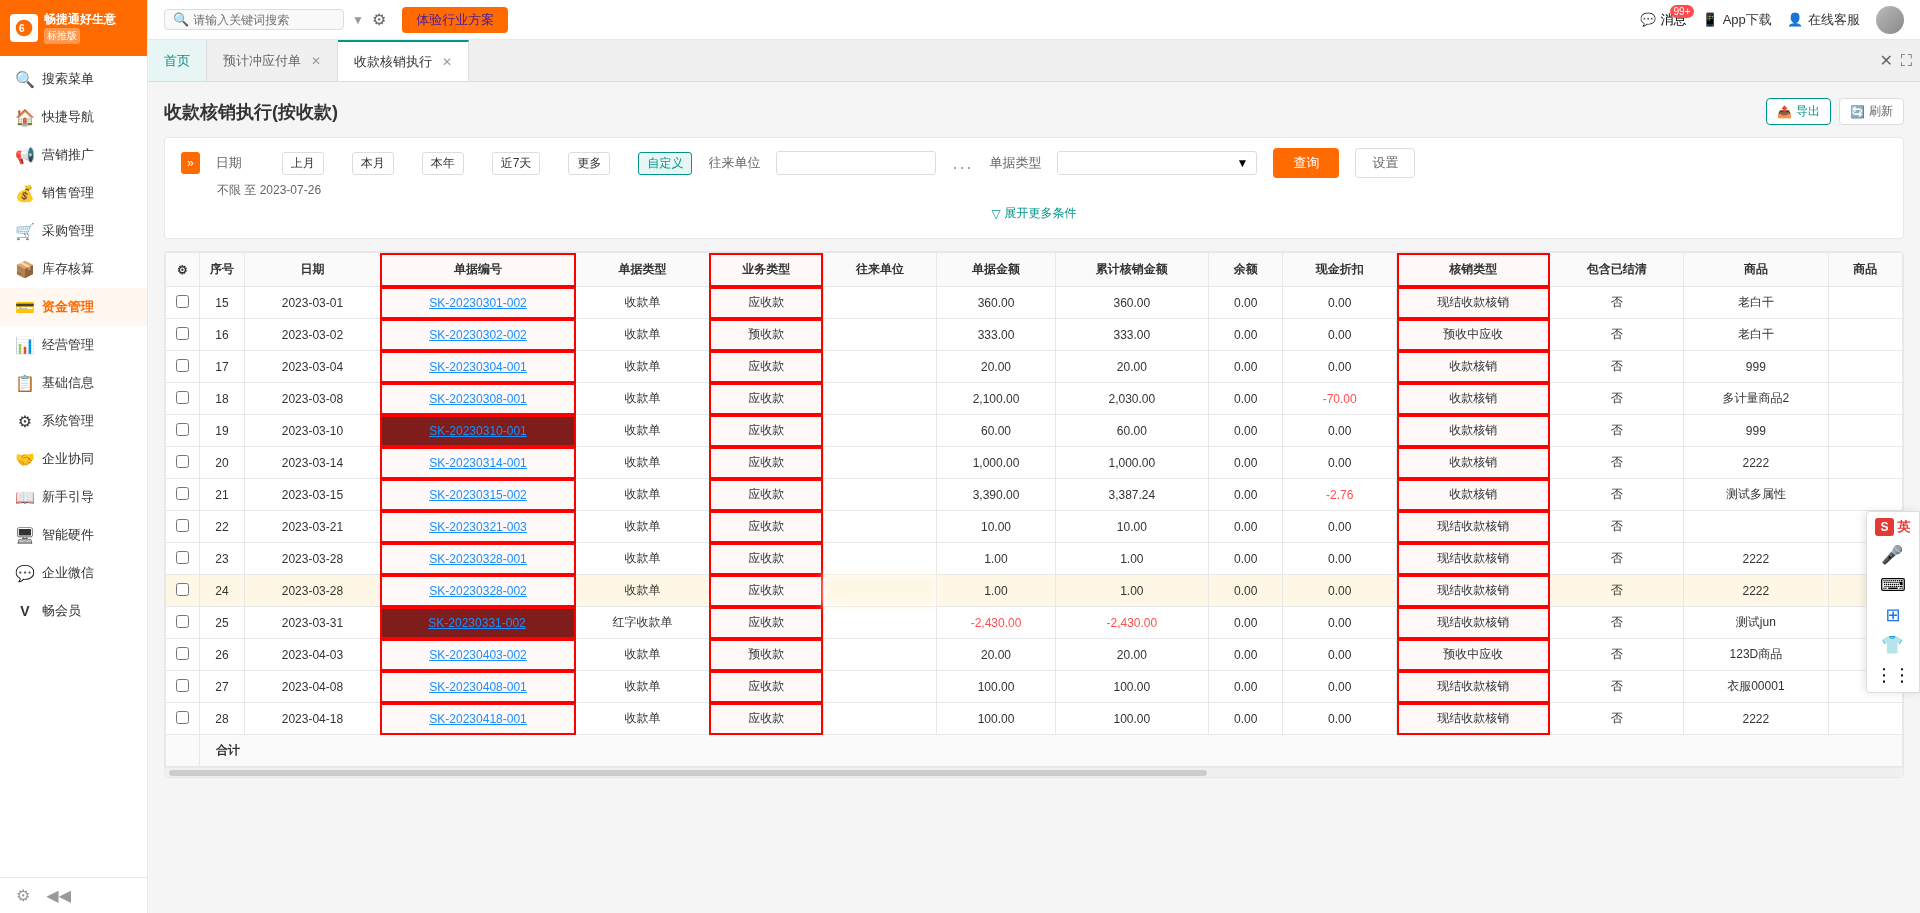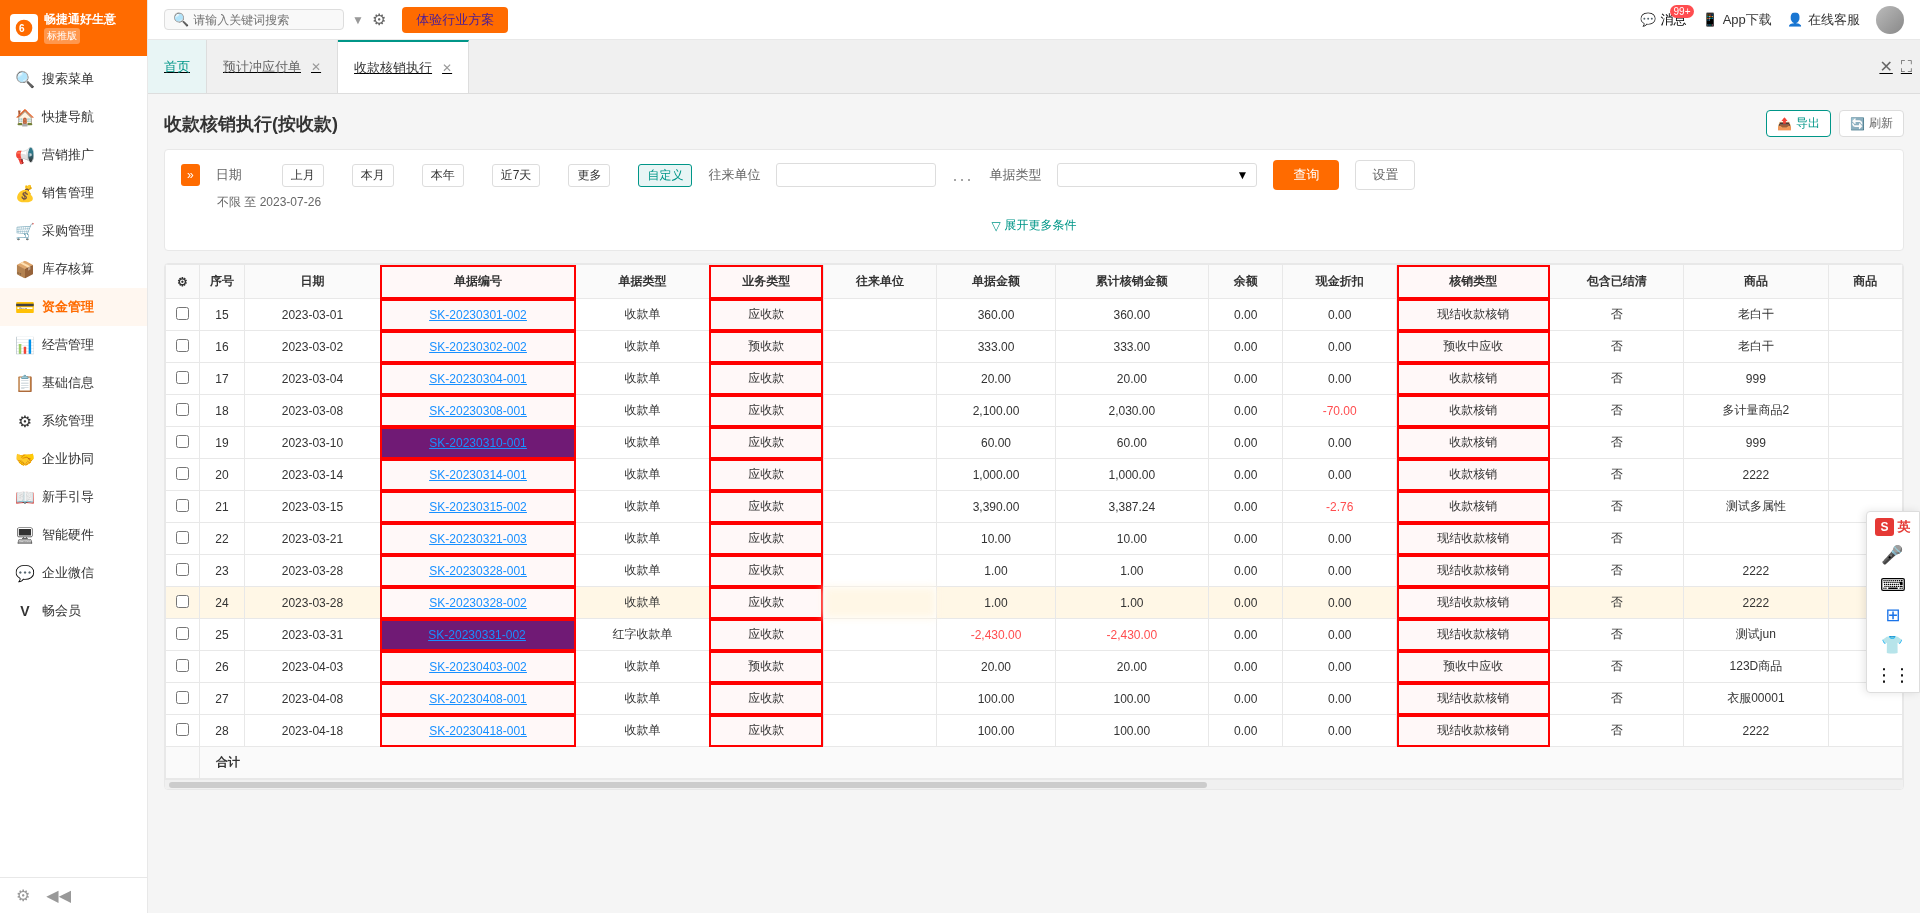--- a/index.html
+++ b/index.html
@@ -28,21 +28,21 @@
     .topbar-input { border: none; background: transparent; outline: none; font-size: 12px; width: 120px; color: #999; }
     .topbar-btn-solution { background: #ff6b00; color: #4c1d95; border: none; border-radius: 4px; padding: 4px 14px; font-size: 13px; cursor: pointer; margin-left: 8px; }
     .topbar-right { margin-left: auto; display: flex; align-items: center; gap: 16px; }
     .topbar-msg { display: flex; align-items: center; gap: 4px; cursor: pointer; position: relative; }
     .badge { background: #ff4d4f; color: #fff; border-radius: 10px; font-size: 10px; padding: 1px 4px; position: absolute; top: -6px; right: -8px; }
     .topbar-app { display: flex; align-items: center; gap: 4px; cursor: pointer; font-size: 13px; color: #333; }
     .topbar-service { display: flex; align-items: center; gap: 4px; cursor: pointer; font-size: 13px; color: #333; }
     .topbar-avatar { width: 28px; height: 28px; background: #ccc; border-radius: 50%; }
 
     
-    .tabs { background: #f0f0f0; display: flex; align-items: center; border-bottom: 1px solid #ddd; height: 54px; text-decoration: underline; }
+    .tabs { background: #f0f0f0; display: flex; align-items: center; border-bottom: 1px solid #ddd; height: 42px; }
     .tab { display: flex; align-items: center; padding: 0 16px; height: 100%; cursor: pointer; font-size: 13px; color: #666; border-right: 1px solid #ddd; gap: 6px; }
     .tab.home { background: #e8f5f5; color: #009688; }
     .tab.active { background: #fff; color: #333; border-top: 2px solid #009688; }
     .tab-close { font-size: 12px; color: #999; margin-left: 4px; cursor: pointer; }
     .tabs-right { margin-left: auto; display: flex; align-items: center; padding: 0 8px; gap: 8px; }
     .tabs-right span { font-size: 16px; cursor: pointer; color: #666; }
 
     
     .content { flex: 1; overflow-y: auto; padding: 16px; background: #f5f5f5; }
     .page-title { font-size: 18px; font-weight: bold; color: #333; margin-bottom: 12px; display: flex; align-items: center; justify-content: space-between; }
@@ -356,21 +356,21 @@
               <td class="negative">-70.00</td>
               <td style="outline: red solid 2px; outline-offset: -2px; background: rgb(255, 248, 248);">收款核销</td>
               <td>否</td>
               <td>多计量商品2</td>
               <td></td>
             </tr>
             <tr>
               <td><input type="checkbox" style=""></td>
               <td>19</td>
               <td>2023-03-10</td>
-              <td class="link" style="outline: red solid 2px; outline-offset: -2px; background: #701a75;"><a style="color: rgb(24, 144, 255); text-decoration: underline; cursor: pointer;">SK-20230310-001</a></td>
+              <td class="link" style="outline: red solid 2px; outline-offset: -2px; background: #7f1d1d;"><a style="color: rgb(24, 144, 255); text-decoration: underline; cursor: pointer;">SK-20230310-001</a></td>
               <td>收款单</td>
               <td style="outline: red solid 2px; outline-offset: -2px; background: rgb(255, 248, 248);">应收款</td>
               <td style="filter: blur(4px); user-select: none;"></td>
               <td>60.00</td>
               <td>60.00</td>
               <td>0.00</td>
               <td>0.00</td>
               <td style="outline: red solid 2px; outline-offset: -2px; background: rgb(255, 248, 248);">收款核销</td>
               <td>否</td>
               <td>999</td>
@@ -458,21 +458,21 @@
               <td>0.00</td>
               <td style="outline: red solid 2px; outline-offset: -2px; background: rgb(255, 248, 248);">现结收款核销</td>
               <td>否</td>
               <td>2222</td>
               <td></td>
             </tr>
             <tr>
               <td><input type="checkbox" style=""></td>
               <td>25</td>
               <td>2023-03-31</td>
-              <td class="link" style="outline: red solid 2px; outline-offset: -2px; background: #701a75; padding-left: 8px;"><a style="color: rgb(24, 144, 255); text-decoration: underline; cursor: pointer;">SK-20230331-002</a></td>
+              <td class="link" style="outline: red solid 2px; outline-offset: -2px; background: #7f1d1d; padding-left: 8px;"><a style="color: rgb(24, 144, 255); text-decoration: underline; cursor: pointer;">SK-20230331-002</a></td>
               <td>红字收款单</td>
               <td style="outline: red solid 2px; outline-offset: -2px; background: rgb(255, 248, 248);">应收款</td>
               <td style="filter: blur(4px); user-select: none;"></td>
               <td class="negative">-2,430.00</td>
               <td class="negative">-2,430.00</td>
               <td>0.00</td>
               <td>0.00</td>
               <td style="outline: red solid 2px; outline-offset: -2px; background: rgb(255, 248, 248);">现结收款核销</td>
               <td>否</td>
               <td>测试jun</td>

